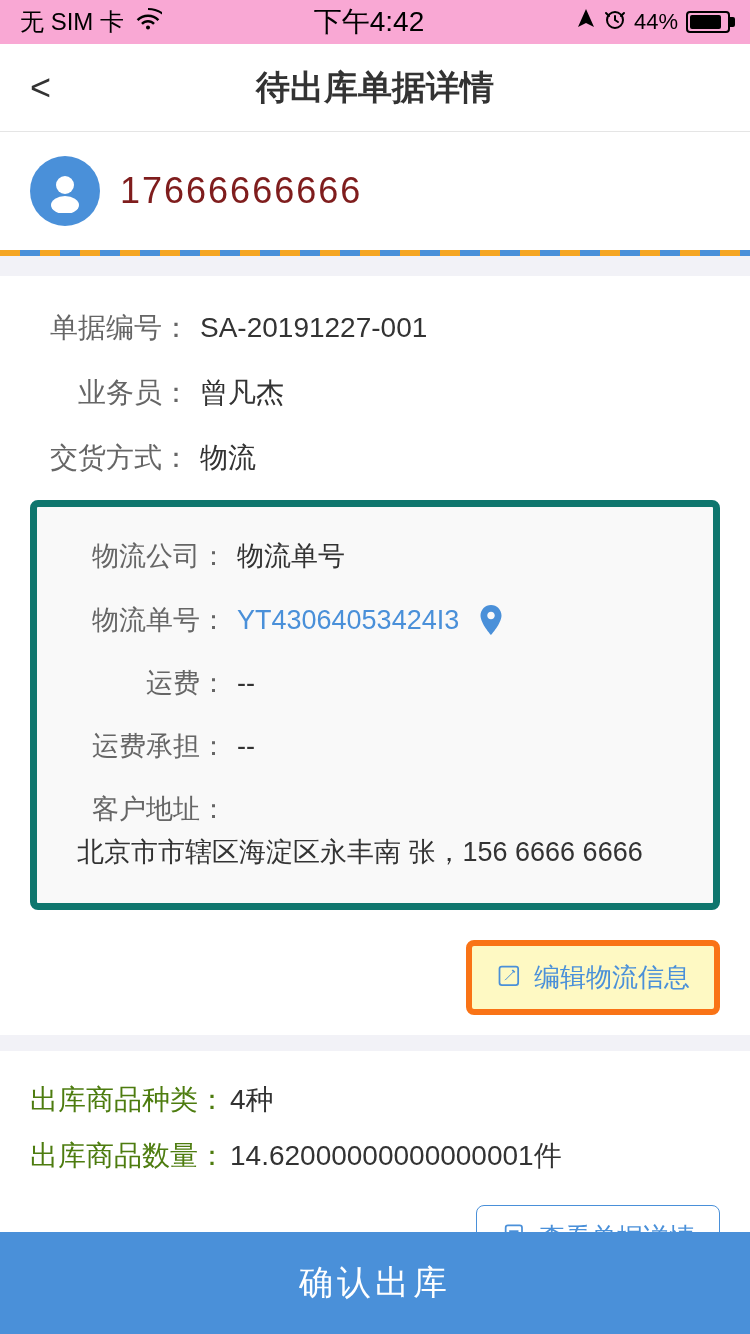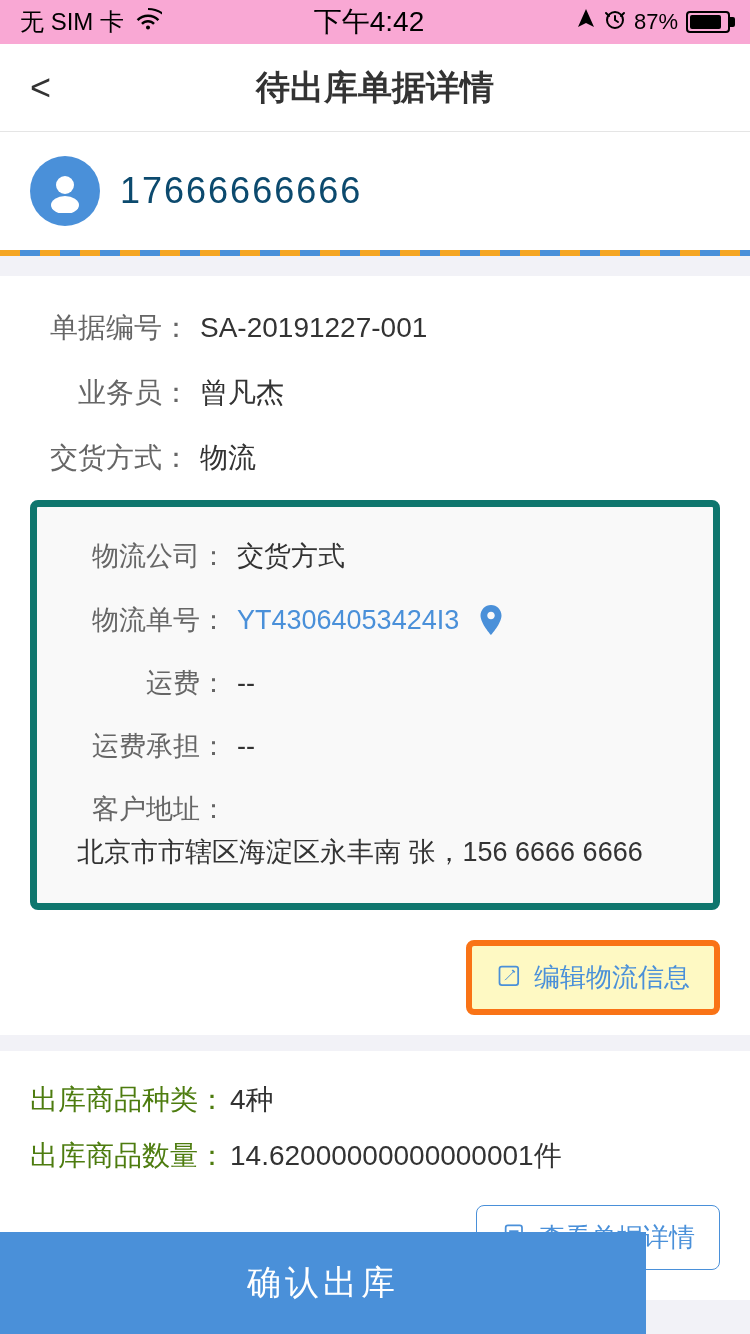--- a/index.html
+++ b/index.html
@@ -84,21 +84,21 @@
     .user-avatar {
       width: 70px; height: 70px;
       border-radius: 50%;
       background: #4a90d9;
       display: flex; align-items: center; justify-content: center;
     }
     .user-avatar svg { width: 44px; height: 44px; fill: #fff; }
     .user-phone {
       font-size: 36px;
       font-weight: 500;
-      color: #0c4a6e;
+      color: #7f1d1d;
       letter-spacing: 2px;
     }
 
     
     .info-section {
       background: #fff;
       margin-top: 20px;
       padding: 30px;
     }
     .info-row {
@@ -214,21 +214,21 @@
       flex: 1;
       background: #f2f2f7;
       min-height: 180px;
     }
 
     
     .confirm-btn-wrap {
       position: fixed;
       bottom: 0;
       left: 0;
-      width: 646px;
+      width: 750px;
       background: #4a90d9;
       padding: 28px 0;
       text-align: center;
       cursor: pointer;
     }
     .confirm-btn-text {
       color: #fff;
       font-size: 34px;
       font-weight: 500;
       letter-spacing: 4px;
@@ -262,21 +262,21 @@
           <path d="M10 2L18 20 10 16 2 20z" fill="#000"></path>
         </svg>
       </span>
       <span>
         <svg width="22" height="22" viewBox="0 0 22 22" fill="none">
           <circle cx="11" cy="12" r="8" stroke="#000" stroke-width="2" fill="none"></circle>
           <path d="M11 8v4l3 2" stroke="#000" stroke-width="2" stroke-linecap="round"></path>
           <path d="M2 5l3 3M20 5l-3 3" stroke="#000" stroke-width="2" stroke-linecap="round"></path>
         </svg>
       </span>
-      <span>87%</span>
+      <span>44%</span>
       <div class="battery-bar">
         <div class="battery-fill"></div>
         <div class="battery-tip"></div>
       </div>
     </div>
   </div>
 
   <div class="nav-bar">
     <span class="nav-back">&lt;</span>
     <span class="nav-title">待出库单据详情</span>
@@ -304,21 +304,21 @@
       <span class="info-value">曾凡杰</span>
     </div>
     <div class="info-row">
       <span class="info-label">交货方式：</span>
       <span class="info-value">物流</span>
     </div>
 
     <div class="logistics-card">
       <div class="info-row">
         <span class="info-label">物流公司：</span>
-        <span class="info-value">交货方式</span>
+        <span class="info-value">物流单号</span>
       </div>
       <div class="info-row">
         <span class="info-label">物流单号：</span>
         <span class="info-value with-icon">
           <span style="color:#4a90d9;">YT43064053424I3</span>
           <svg class="location-icon" viewBox="0 0 24 24">
             <path d="M12 2C8.13 2 5 5.13 5 9c0 5.25 7 13 7 13s7-7.75 7-13c0-3.87-3.13-7-7-7zm0 9.5c-1.38 0-2.5-1.12-2.5-2.5s1.12-2.5 2.5-2.5 2.5 1.12 2.5 2.5-1.12 2.5-2.5 2.5z"></path>
           </svg>
         </span>
       </div>

